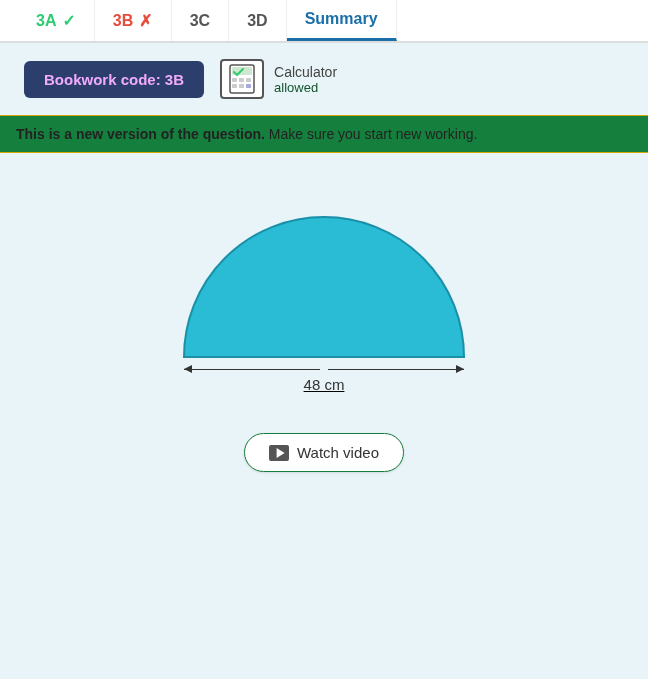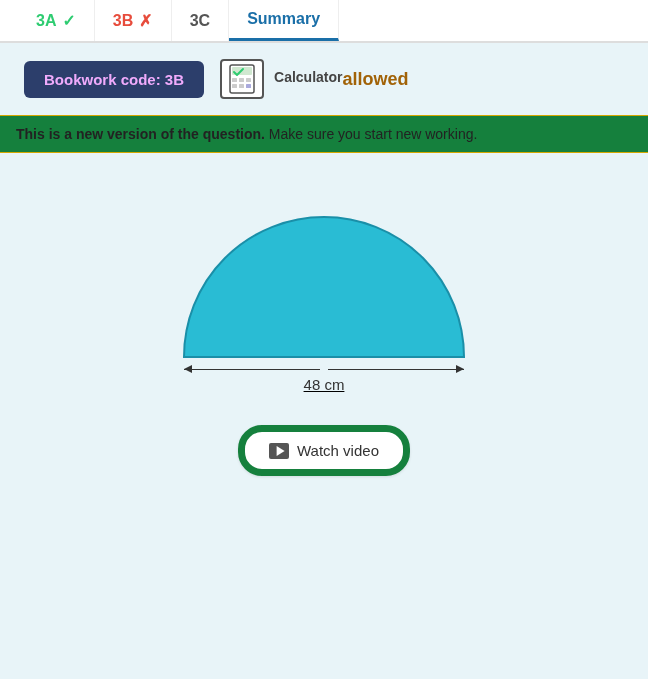--- a/index.html
+++ b/index.html
@@ -84,27 +84,27 @@
       justify-content: center;
       position: relative;
       background: #fff;
     }
     .calc-icon svg {
       width: 32px;
       height: 32px;
     }
     .calculator-text {
       display: flex;
+      flex-direction: column;
       font-size: 14px;
       color: #444;
-      font-weight: bold;
     }
     .calculator-text .allowed {
-      font-size: 18px;
-      color: #a16207;
+      font-size: 13px;
+      color: #14532d;
     }
 
     
     .warning-banner {
       background: #15803d;
       padding: 10px 16px;
       font-size: 14px;
       color: #222;
       border-top: 1px solid #d4a800;
       border-bottom: 1px solid #d4a800;
@@ -148,27 +148,27 @@
       color: #333;
       margin-top: 6px;
     }
 
     
     .watch-video-btn {
       display: inline-flex;
       align-items: center;
       gap: 8px;
       background: #fff;
-      border: 7px solid #15803d;
+      border: 1px solid #15803d;
       border-radius: 24px;
       padding: 10px 24px;
       font-size: 15px;
       color: #333;
       cursor: pointer;
-      margin-top: 8px;
+      margin-top: 16px;
       box-shadow: 0 1px 3px rgba(0,0,0,0.1);
     }
     .video-icon {
       width: 20px;
       height: 16px;
       background: #555;
       border-radius: 2px;
       position: relative;
       display: inline-block;
     }
@@ -189,20 +189,23 @@
   <div class="tab active-green">
     <span>3A</span>
     <span class="tab-check">✓</span>
   </div>
   <div class="tab active-red">
     <span>3B</span>
     <span class="tab-x">✗</span>
   </div>
   <div class="tab neutral">
     <span>3C</span>
+  </div>
+  <div class="tab neutral">
+    <span>3D</span>
   </div>
   <div class="tab active-blue">
     <span>Summary</span>
   </div>
 </div>
 
 <div class="bookwork-row">
   <div class="bookwork-badge">
     <span>Bookwork code: 3B</span>
   </div>

